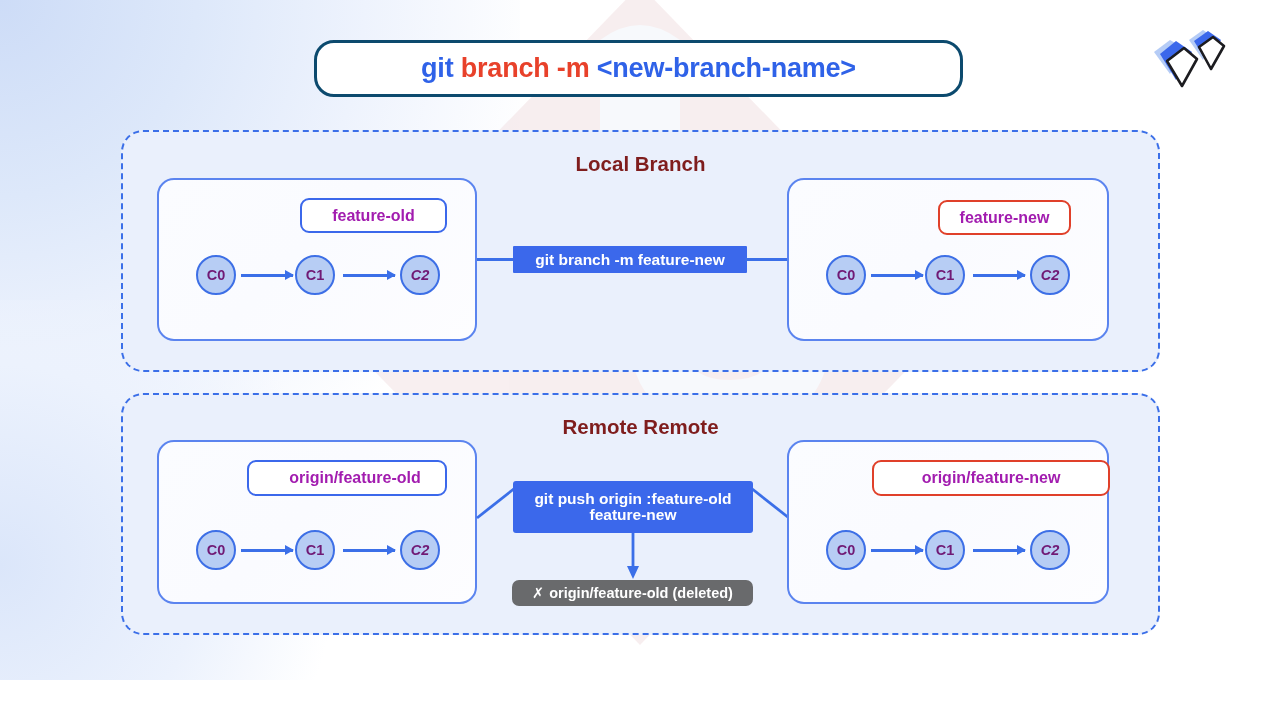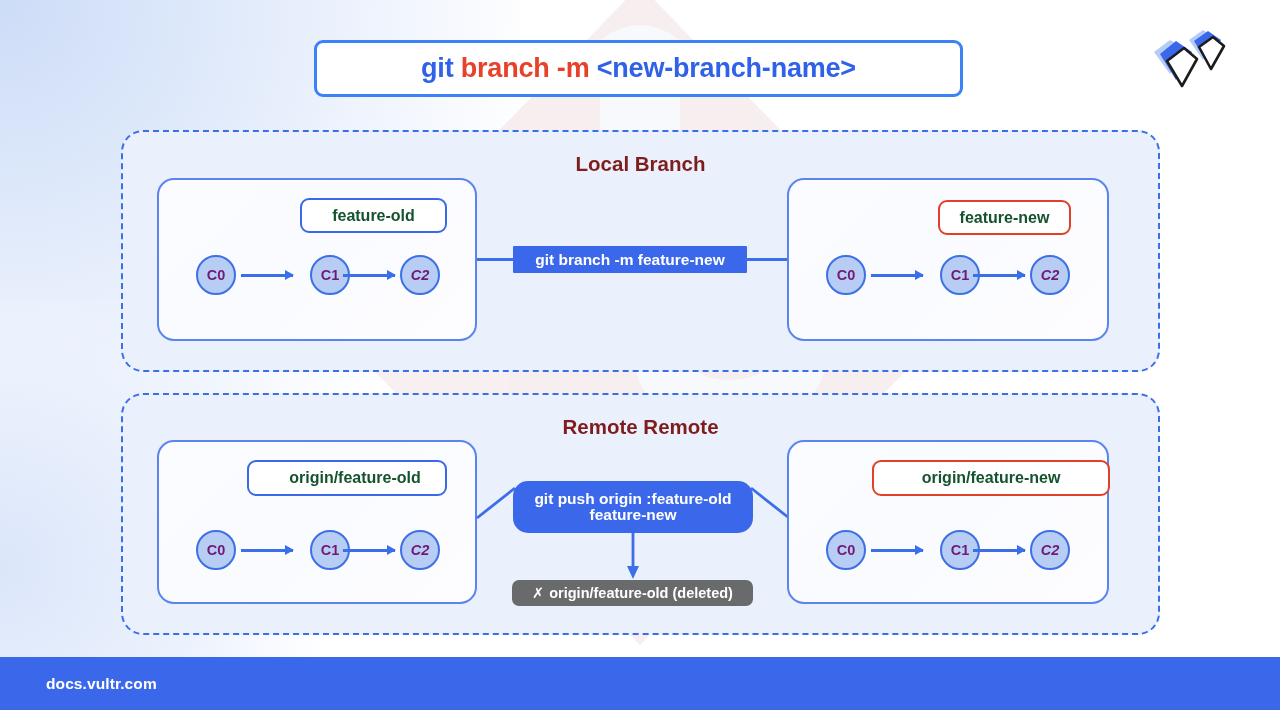--- a/index.html
+++ b/index.html
@@ -32,21 +32,21 @@
     position:absolute;left:46px;top:50%;transform:translateY(-50%);
     color:#fff;font-size:15.5px;font-weight:bold;letter-spacing:.1px;
   }
 
   
   .logo{position:absolute;left:1140px;top:28px;width:92px;height:70px;}
 
   
   .title-box{
     position:absolute;left:314px;top:40px;width:649px;height:57px;
-    border:3px solid #3b82f6;border-radius:9px;background:#ffffff;
+    border:3px solid #0c4a6e;border-radius:20px;background:#ffffff;
     display:flex;align-items:center;justify-content:center;box-sizing:border-box;
   }
   .title-text{font-size:27px;font-weight:bold;letter-spacing:-.2px;white-space:nowrap;}
   .t-blue{color:#2f62e8;}
   .t-red{color:#e8412a;}
 
   
   .section{
     position:absolute;border:2.5px dashed #3b6fe8;border-radius:22px;
     background:#eaf0fc;box-sizing:border-box;
@@ -66,21 +66,21 @@
   }
   #panel-local-old   {left:157px;top:178px;width:320px;height:163px;}
   #panel-local-new   {left:787px;top:178px;width:322px;height:163px;}
   #panel-remote-old  {left:157px;top:440px;width:320px;height:164px;}
   #panel-remote-new  {left:787px;top:440px;width:322px;height:164px;}
 
   
   .chip{
     position:absolute;border-radius:9px;background:#fff;box-sizing:border-box;
     display:flex;align-items:center;justify-content:center;
-    font-size:16px;font-weight:bold;color:#14532d;white-space:nowrap;
+    font-size:16px;font-weight:bold;color:#a21caf;white-space:nowrap;
   }
   .chip.blue{border:2.5px solid #3b68eb;}
   .chip.red {border:2.5px solid #e0402a;}
 
   #chip-feature-old      {left:300px;top:198px;width:147px;height:35px;}
   #chip-feature-new      {left:938px;top:200px;width:133px;height:35px;}
   #chip-origin-feature-old{left:247px;top:460px;width:200px;height:36px;padding-left:16px;}
   #chip-origin-feature-new{left:872px;top:460px;width:238px;height:36px;}
 
   
@@ -90,21 +90,21 @@
   #graph-remote-old {left:196px;top:530px;width:244px;}
   #graph-remote-new {left:826px;top:530px;width:244px;}
 
   .node{
     position:absolute;top:0;width:40px;height:40px;border-radius:50%;
     background:#b7cdf4;border:2px solid #3d6fe6;box-sizing:border-box;
     display:flex;align-items:center;justify-content:center;
     font-size:14.5px;font-weight:bold;color:#701a75;
   }
   .node.n0{left:0;}
-  .node.n1{left:114px;}
+  .node.n1{left:99px;}
   .node.n2{left:204px;font-style:italic;}
 
   .edge{
     position:absolute;top:19px;height:2.5px;background:#3b6fe8;width:52px;
   }
   .edge.e0{left:45px;}
   .edge.e1{left:147px;}
   .edge:after{
     content:"";position:absolute;right:-1px;top:-4.3px;
     border-left:9px solid #3b6fe8;
@@ -115,21 +115,21 @@
   .pill{
     position:absolute;background:#3b68eb;color:#fff;border-radius:1px;
     font-size:15.5px;font-weight:bold;white-space:nowrap;box-sizing:border-box;
     display:flex;align-items:center;justify-content:center;
   }
   #pill-local{left:513px;top:246px;width:234px;height:27px;}
 
   #pill-remote{
     left:513px;top:481px;width:240px;height:52px;
     flex-direction:column;justify-content:center;align-items:center;
-    border-radius:15px;padding:0;line-height:1.02;
+    border-radius:3px;padding:0;line-height:1.02;
   }
   #pill-remote .ln1{display:block;}
   #pill-remote .ln2{display:block;}
 
   
   .conn{position:absolute;background:#3b6fe8;}
   #conn-l1{left:477px;top:258px;width:38px;height:2.8px;}
   #conn-l2{left:745px;top:258px;width:44px;height:2.8px;}
 
   
@@ -238,17 +238,14 @@
   <div class="panel" id="panel-remote-new"></div>
   <div class="chip red" id="chip-origin-feature-new">origin/feature-new</div>
   <div class="graph" id="graph-remote-new">
     <div class="node n0">C0</div>
     <div class="edge e0"></div>
     <div class="node n1">C1</div>
     <div class="edge e1"></div>
     <div class="node n2">C2</div>
   </div>
 
-  <div class="footer">
-    <div class="footer-text">docs.vultr.com</div>
-  </div>
 
 </div>
 
 </body></html>

